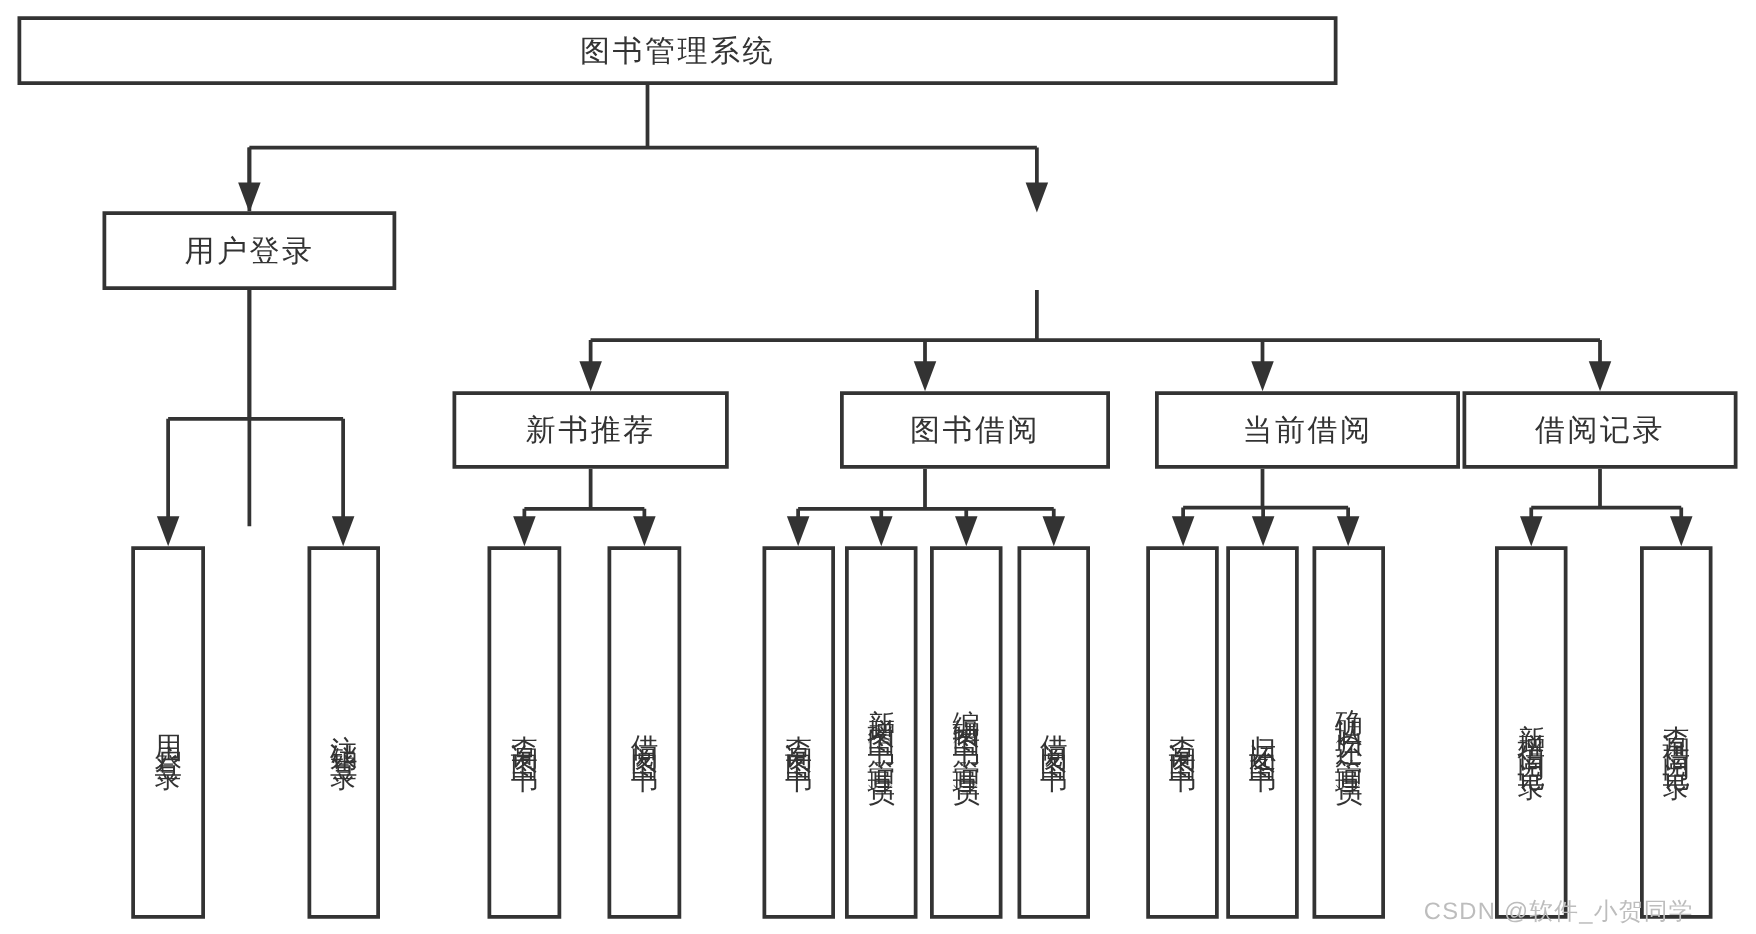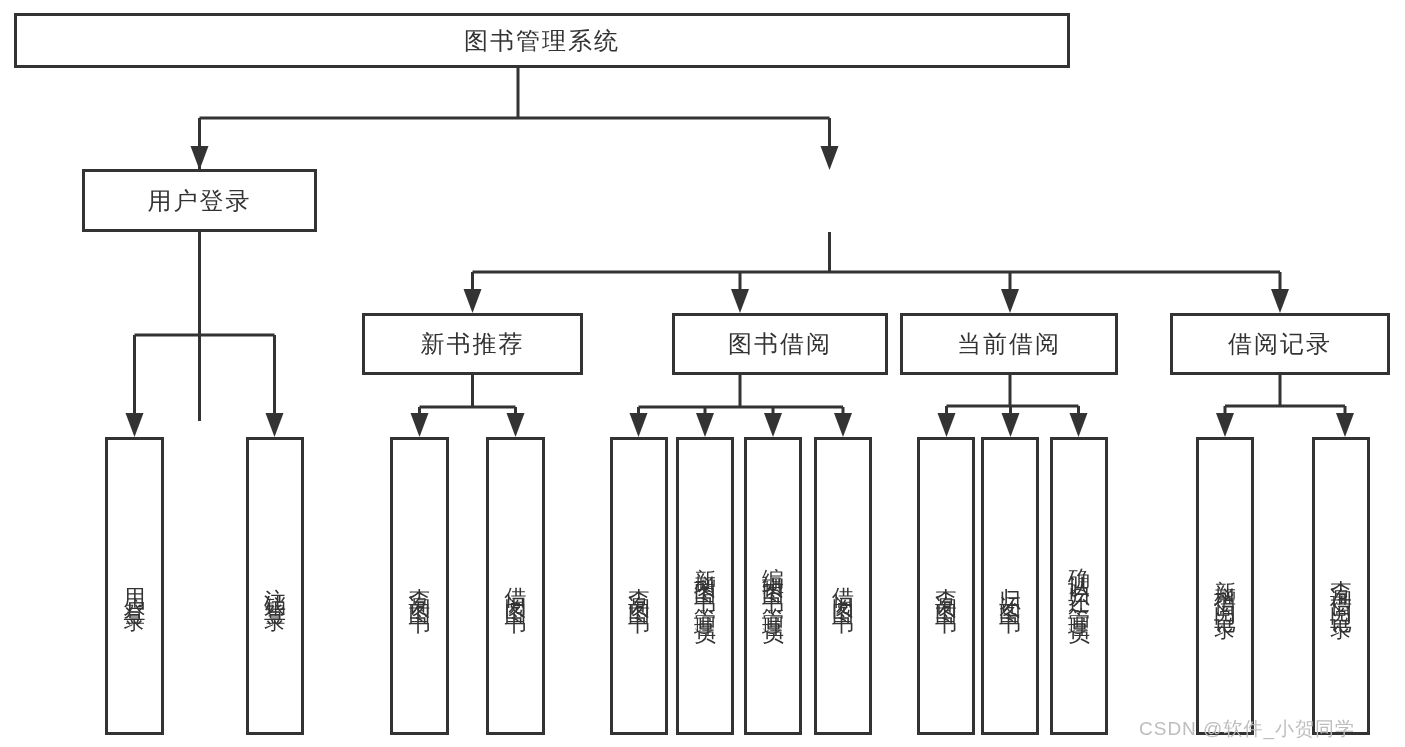--- a/index.html
+++ b/index.html
@@ -97,21 +97,21 @@
       <polygon points="1336,413 1354,413 1345,437"></polygon>
     </g>
   </svg>
 
   <div class="box hbox" style="left:14px;top:13px;width:1056px;height:55px;">图书管理系统</div>
 
   <div class="box hbox" style="left:82px;top:169px;width:235px;height:63px;">用户登录</div>
 
   <div class="box hbox" style="left:362px;top:313px;width:221px;height:62px;text-align:center;">新书推荐</div>
   <div class="box hbox" style="left:632px;top:313px;width:216px;height:62px;margin-left:40px;">图书借阅</div>
-  <div class="box hbox" style="left:900px;top:313px;width:218px;height:62px;text-align:center;">当前借阅</div>
+  <div class="box hbox" style="left:924px;top:313px;width:244px;height:62px;text-align:center;">当前借阅</div>
   <div class="box hbox" style="left:1170px;top:313px;width:220px;height:62px;">借阅记录</div>
 
   <div class="box vbox" style="left:105px;top:437px;width:59px;height:298px;">用户登录</div>
   <div class="box vbox" style="left:246px;top:437px;width:58px;height:298px;">注销登录</div>
 
   <div class="box vbox" style="left:390px;top:437px;width:59px;height:298px;">查询图书</div>
   <div class="box vbox" style="left:486px;top:437px;width:59px;height:298px;">借阅图书</div>
 
   <div class="box vbox" style="left:610px;top:437px;width:58px;height:298px;">查询图书</div>
   <div class="box vbox" style="left:676px;top:437px;width:58px;height:298px;">新增图书（管理员）</div>

